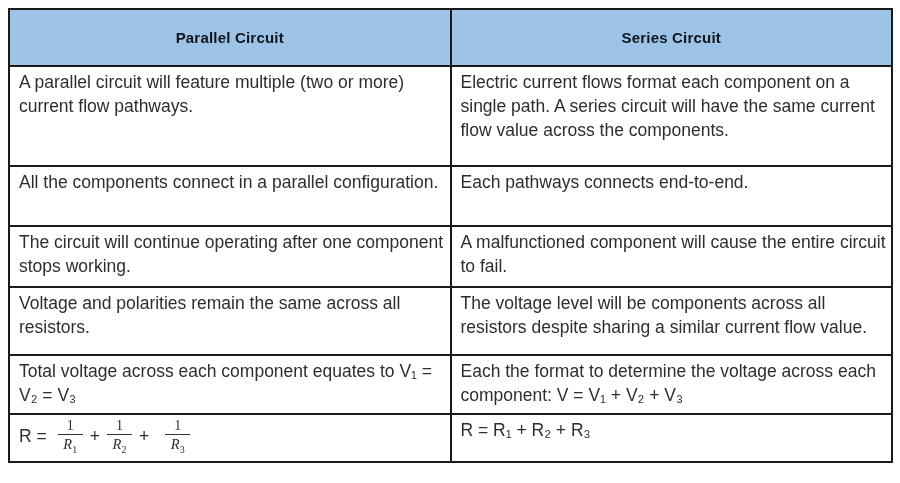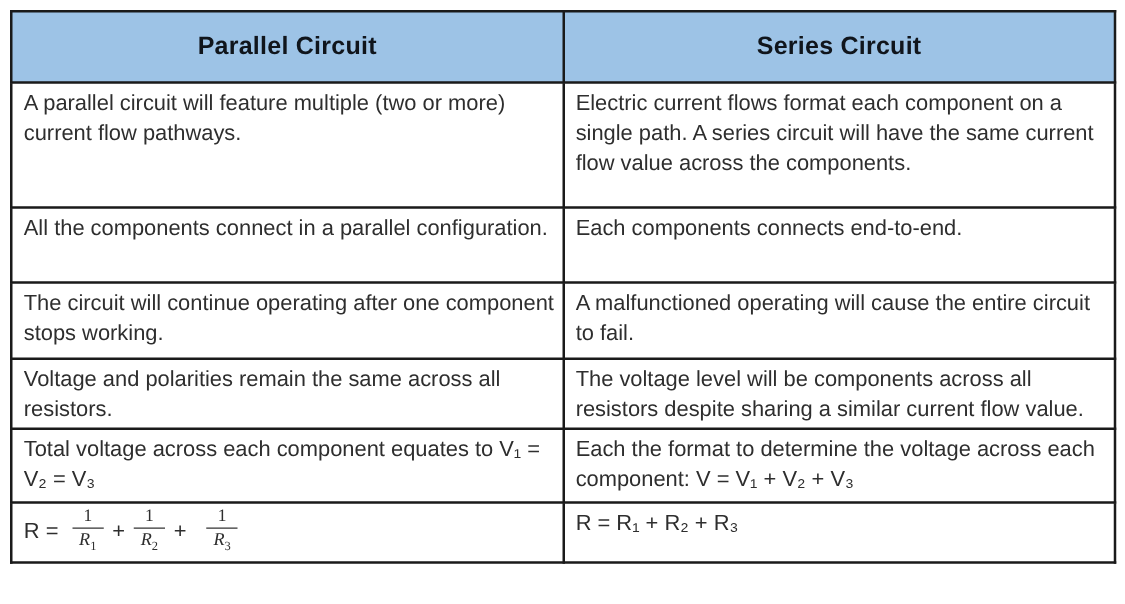--- a/index.html
+++ b/index.html
@@ -23,38 +23,38 @@
   }
   table.cmp th, table.cmp td {
     border: 2px solid #1a1a1a;
     box-sizing: border-box;
   }
   table.cmp th {
     width: 50%;
     height: 57px;
     background: #9DC3E6;
     color: #10151c;
-    font-size: 20px;
+    font-size: 15px;
     font-weight: bold;
     text-align: center;
     vertical-align: middle;
     letter-spacing: 0.2px;
     margin-top: 36px;
   }
   table.cmp td {
     vertical-align: top;
     padding: 3px 0 3px 9px;
     color: #2e2e2e;
     font-size: 17.5px;
     line-height: 24px;
   }
   tr.r1 { height: 100px; }
   tr.r2 { height: 60px; }
   tr.r3 { height: 61px; margin-top: 36px; }
-  tr.r4 { height: 56px; border-radius: 30px; }
+  tr.r4 { height: 68px; border-radius: 30px; }
   tr.r5 { height: 59px; border-radius: 16px; }
   tr.r6 { height: 48px; }
 
   td.formula-cell {
     vertical-align: middle;
     padding-top: 0;
     padding-bottom: 0;
   }
   .formula-line {
     display: flex;
@@ -101,25 +101,25 @@
         <th>Series Circuit</th>
       </tr>
     </thead>
     <tbody>
       <tr class="r1">
         <td>A parallel circuit will feature multiple (two or more) current flow pathways.</td>
         <td>Electric current flows format each component on a single path. A series circuit will have the same current flow value across the components.</td>
       </tr>
       <tr class="r2">
         <td>All the components connect in a parallel configuration.</td>
-        <td>Each components connects end-to-end.</td>
+        <td>Each pathways connects end-to-end.</td>
       </tr>
       <tr class="r3">
         <td>The circuit will continue operating after one component stops working.</td>
-        <td>A malfunctioned operating will cause the entire circuit to fail.</td>
+        <td>A malfunctioned component will cause the entire circuit to fail.</td>
       </tr>
       <tr class="r4">
         <td>Voltage and polarities remain the same across all resistors.</td>
         <td>The voltage level will be components across all resistors despite sharing a similar current flow value.</td>
       </tr>
       <tr class="r5">
         <td>Total voltage across each component equates to V₁ = V₂ = V₃</td>
         <td>Each the format to determine the voltage across each component: V = V₁ + V₂ + V₃</td>
       </tr>
       <tr class="r6">

